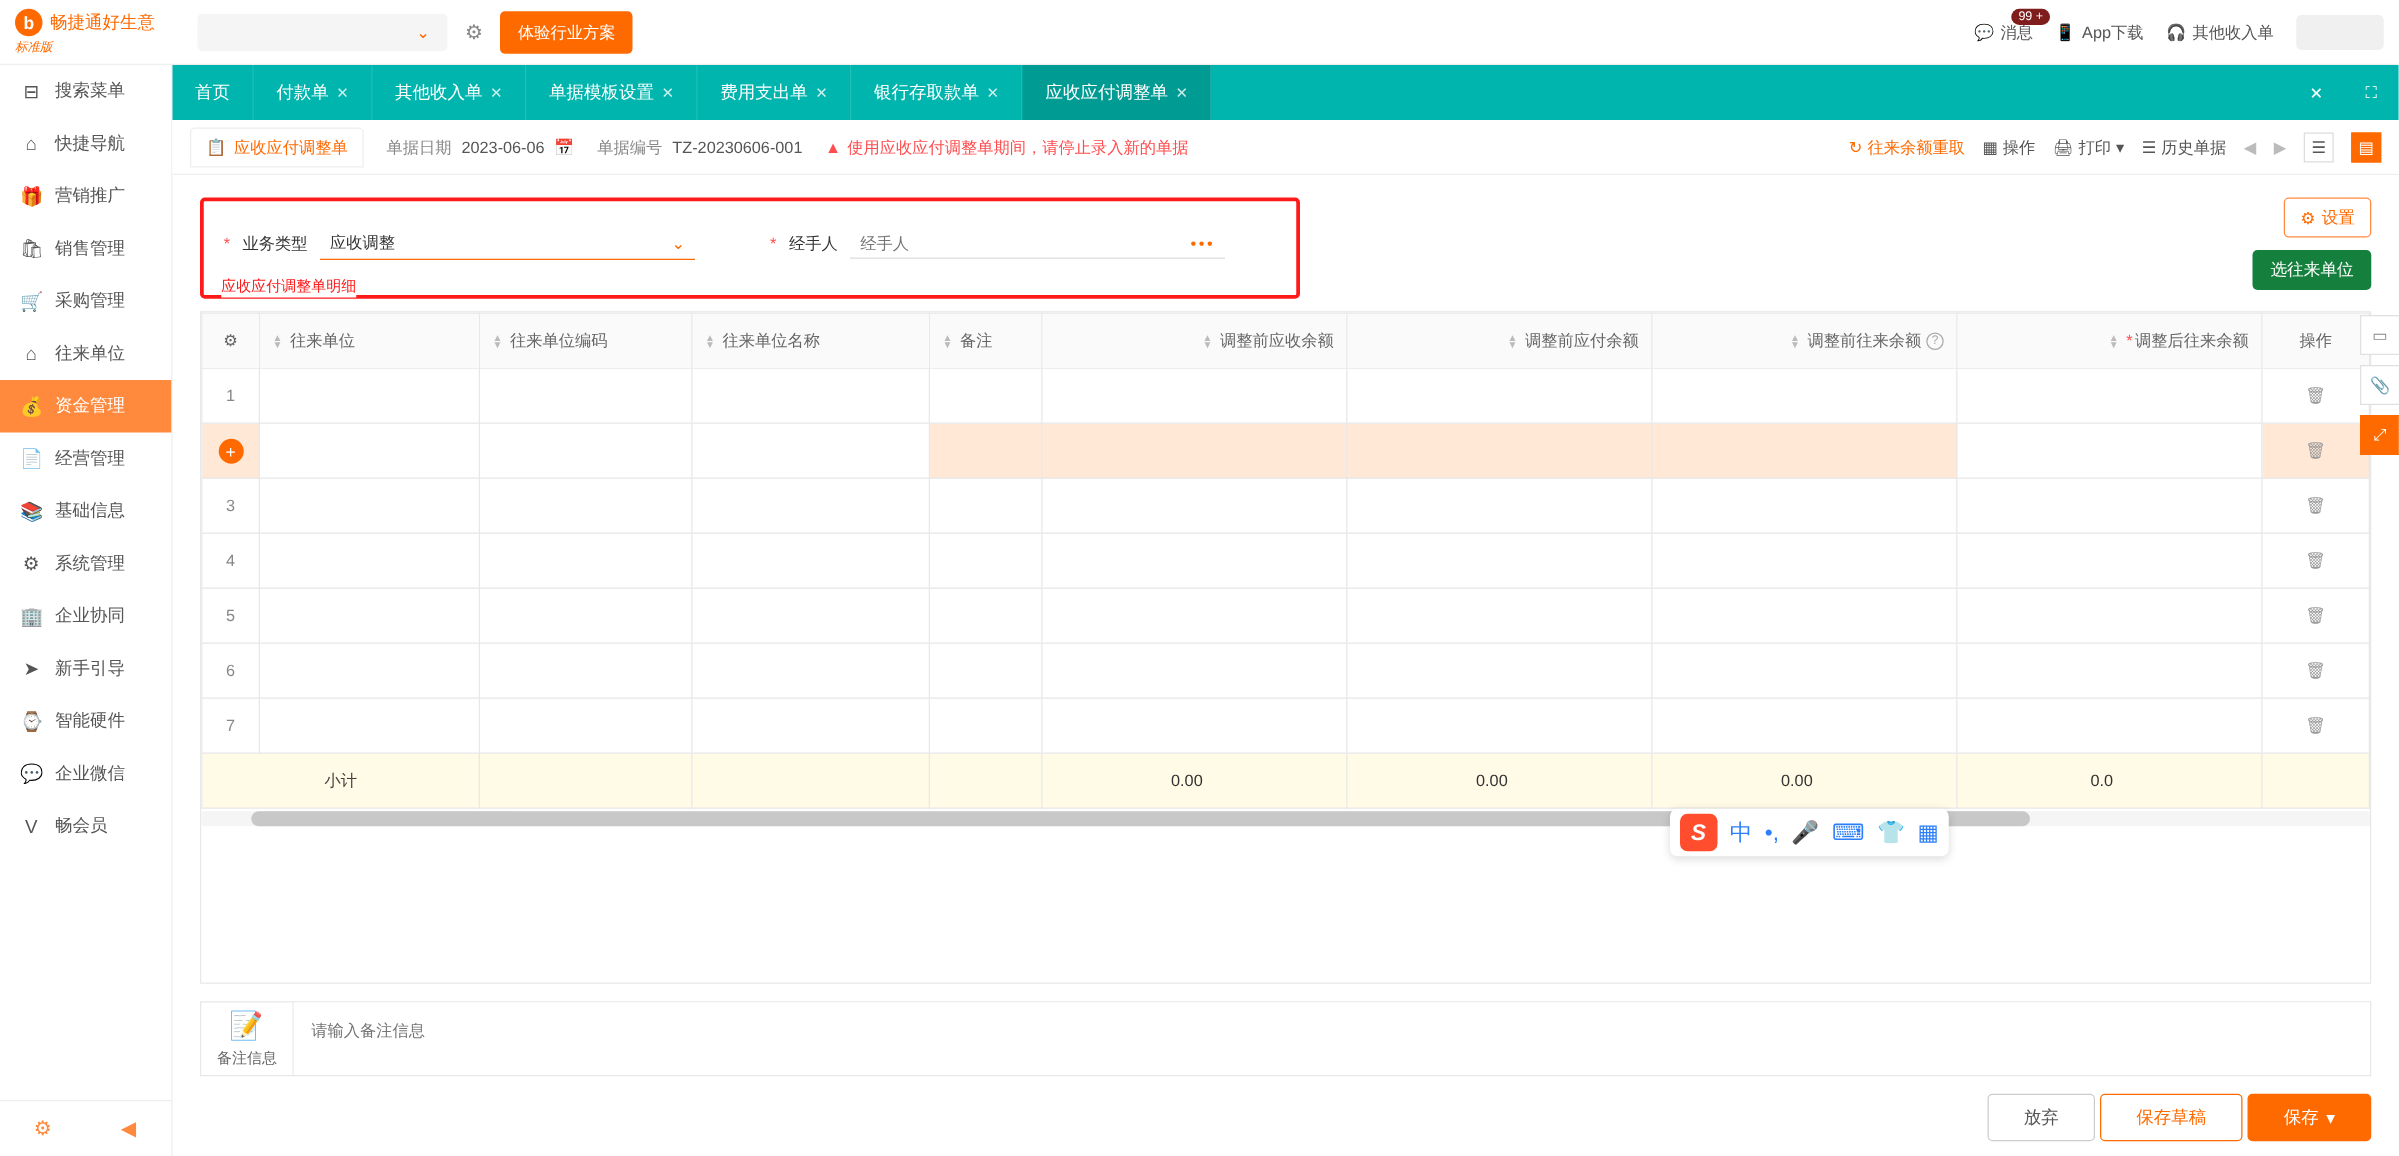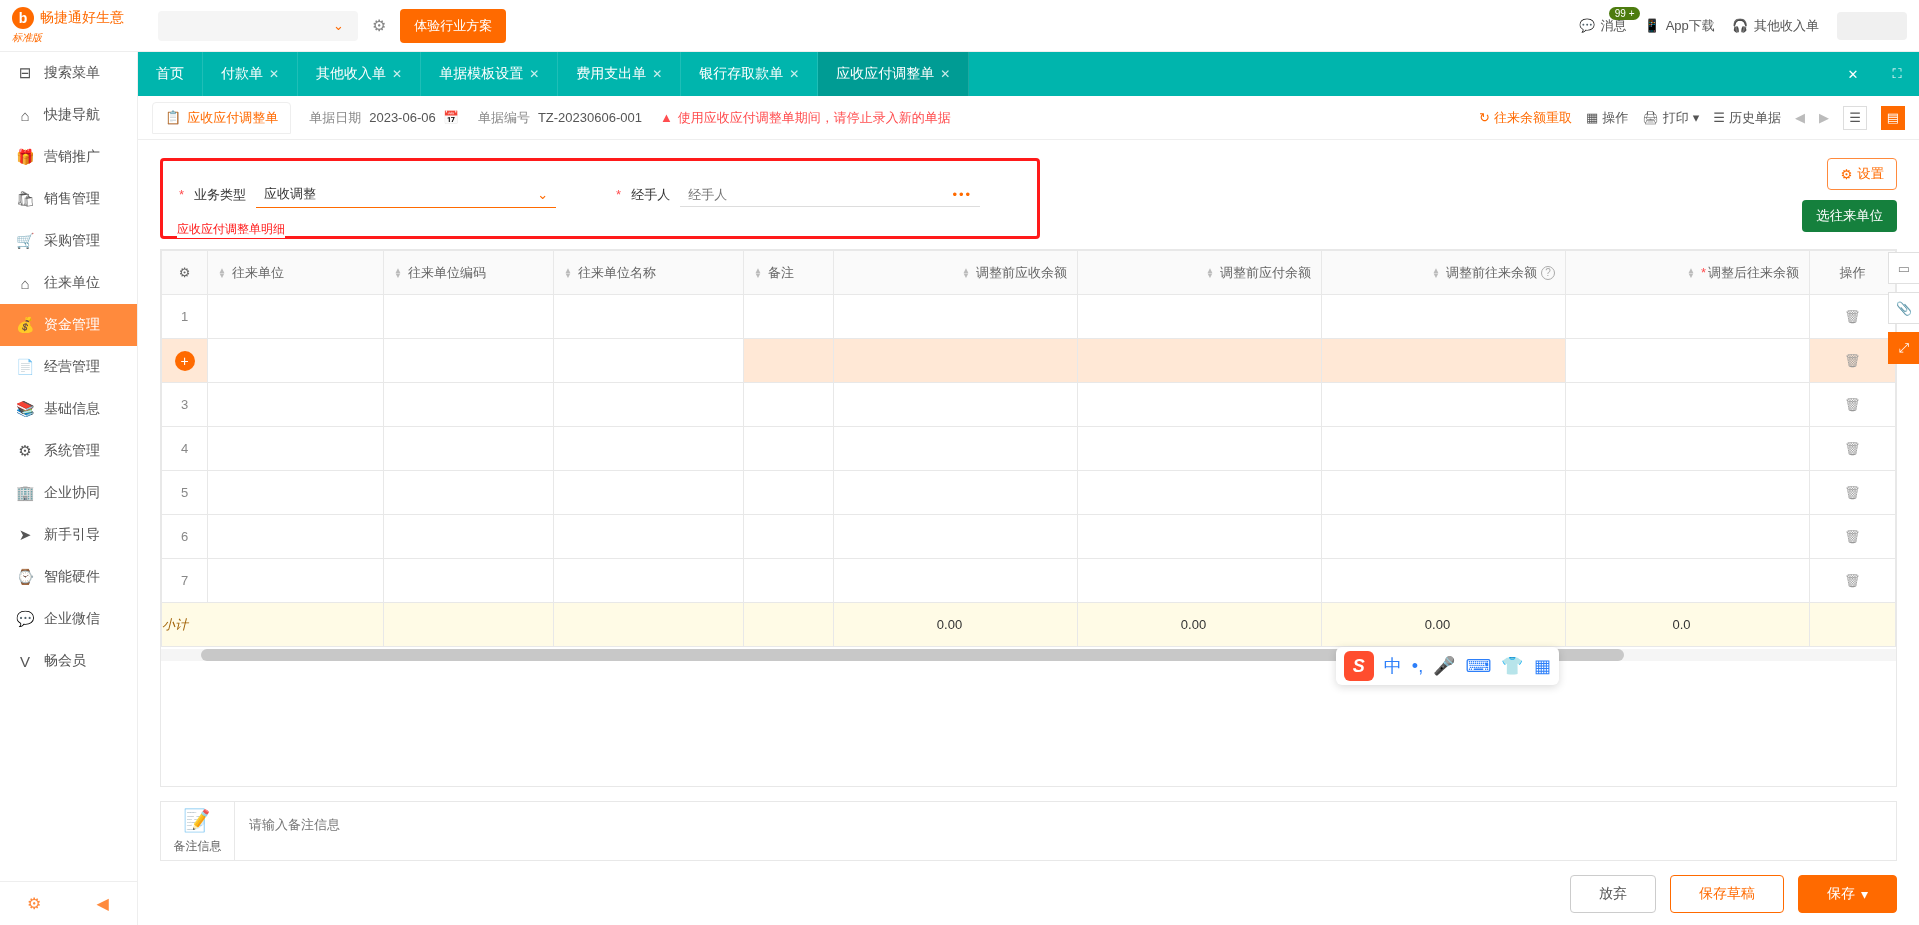--- a/index.html
+++ b/index.html
@@ -10,21 +10,21 @@
 .logo-row { display: flex; align-items: center; gap: 6px; }
 .logo-circ { width: 22px; height: 22px; border-radius: 50%; background: #ff6a00; display: flex; align-items: center; justify-content: center; color: #fff; font-weight: bold; font-size: 14px; }
 .logo-text { color: #ff6a00; font-size: 14px; font-weight: 500; }
 .logo-sub { color: #ff6a00; font-size: 10px; margin-top: 2px; font-style: italic; }
 .org-select { margin-left: 20px; display: flex; align-items: center; gap: 8px; color: #999; background: #f5f5f5; height: 30px; padding: 0 14px; border-radius: 4px; width: 200px; }
 .org-caret { color: #ff6a00; margin-left: auto; }
 .gear-top { margin-left: 14px; color: #888; font-size: 16px; cursor: pointer; }
 .trial-btn { margin-left: 14px; background: #ff6a00; color: #fff; border: none; padding: 8px 14px; border-radius: 4px; cursor: pointer; font-size: 13px; }
 .top-right { margin-left: auto; display: flex; align-items: center; gap: 18px; color: #555; }
 .top-item { display: flex; align-items: center; gap: 5px; cursor: pointer; position: relative; }
-.badge-99 { position: absolute; top: -10px; right: -14px; background: #4d7c0f; color: #fff; border-radius: 10px; padding: 1px 6px; font-size: 10px; }
+.badge-99 { position: absolute; top: -10px; right: -14px; background: #7f1d1d; color: #fff; border-radius: 10px; padding: 1px 6px; font-size: 10px; }
 .avatar-blank { width: 70px; height: 28px; background: #f0f0f0; border-radius: 4px; }
 .body-row { display: flex; flex: 1; min-height: 0; }
 .sidebar { width: 138px; border-right: 1px solid #eee; display: flex; flex-direction: column; position: relative; }
 .side-item { display: flex; align-items: center; gap: 10px; padding: 12px 16px; color: #555; cursor: pointer; font-size: 14px; }
 .side-item.active { background: #ff8a3d; color: #fff; }
 .side-icon { width: 18px; text-align: center; font-size: 15px; }
 .side-footer { margin-top: auto; display: flex; border-top: 1px solid #eee; }
 .side-foot-btn { flex: 1; padding: 12px 0; text-align: center; color: #ff8a3d; cursor: pointer; font-size: 16px; }
 .main { flex: 1; display: flex; flex-direction: column; min-width: 0; position: relative; }
 .tabbar { height: 44px; background: #00b5ad; display: flex; align-items: stretch; color: #fff; }
@@ -70,30 +70,30 @@
 .col-code { width: 170px; }
 .col-name { width: 190px; }
 .col-memo { width: 90px; }
 .col-op { width: 86px; }
 .row-idx { text-align: center; color: #888; }
 .row-op { text-align: center; color: #999; cursor: pointer; }
 .add-circ { width: 20px; height: 20px; border-radius: 50%; background: #ff6a00; color: #fff; display: inline-flex; align-items: center; justify-content: center; font-size: 14px; }
 tr.active-row td { background: #ffe8d6; }
 tr.active-row td.editable { background: #fff; border: 1px solid #e8e8e8; }
 .subtotal-row td { background: #fffbe6; }
-.subtotal-lbl { text-align: left; color: #a16207; font-style: italic; }
+.subtotal-lbl { text-align: center; color: #404040; }
 .num-cell { text-align: center; padding-right: 12px !important; }
 .hscroll { height: 12px; background: #f5f5f5; margin: 2px 0 0; position: relative; }
 .hscroll-thumb { position: absolute; left: 40px; top: 0; height: 12px; width: 82%; background: #c8c8c8; border-radius: 6px; }
 .remark-box { margin: 14px 22px 0; border: 1px solid #e8e8e8; display: flex; align-items: stretch; }
 .remark-left { width: 74px; display: flex; flex-direction: column; align-items: center; justify-content: center; gap: 4px; color: #00b5ad; border-right: 1px solid #e8e8e8; }
 .remark-ico { font-size: 22px; }
 .remark-lbl { font-size: 12px; color: #666; }
 .remark-input { flex: 1; border: none; outline: none; padding: 14px; font-size: 13px; color: #999; resize: none; }
-.footer-bar { margin: 14px 22px 12px; display: flex; justify-content: flex-end; gap: 14px; }
+.footer-bar { margin: 14px 22px 12px; display: flex; justify-content: flex-end; gap: 4px; }
 .btn { padding: 9px 28px; border-radius: 4px; font-size: 14px; cursor: pointer; border: 1px solid #ccc; background: #fff; color: #555; }
 .btn.outline-orange { border-color: #ff6a00; color: #ff6a00; }
 .btn.solid-orange { background: #ff6a00; border-color: #ff6a00; color: #fff; display: flex; align-items: center; gap: 6px; }
 .right-rail { position: absolute; right: -1px; top: 200px; display: flex; flex-direction: column; gap: 8px; }
 .rail-btn { width: 32px; height: 32px; border: 1px solid #e0e0e0; background: #fff; display: flex; align-items: center; justify-content: center; color: #888; cursor: pointer; }
 .rail-btn.active { background: #ff6a00; color: #fff; border-color: #ff6a00; }
 .ime-float { position: absolute; right: 360px; bottom: 240px; display: flex; align-items: center; gap: 10px; background: #fff; padding: 4px 8px; border-radius: 6px; box-shadow: 0 2px 8px rgba(0,0,0,.15); }
 .ime-s { width: 30px; height: 30px; background: #ff4d2e; border-radius: 6px; color: #fff; display: flex; align-items: center; justify-content: center; font-weight: bold; font-size: 18px; font-style: italic; }
 .ime-icon { color: #2d7ff9; font-size: 18px; }
 .info-ico { display:inline-block; width:14px; height:14px; border:1px solid #aaa; border-radius:50%; font-size:10px; line-height:12px; text-align:center; color:#aaa; margin-left:4px;}

